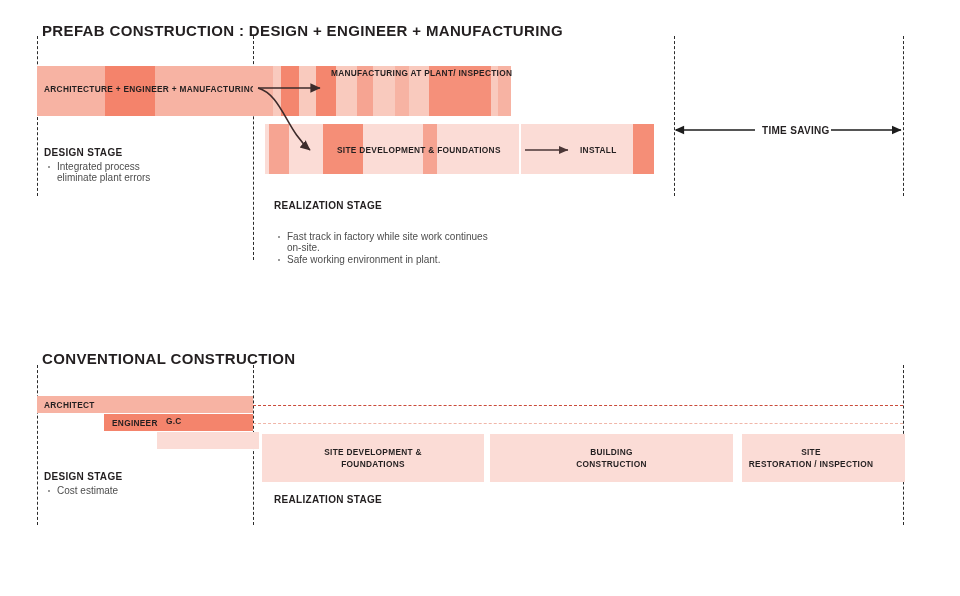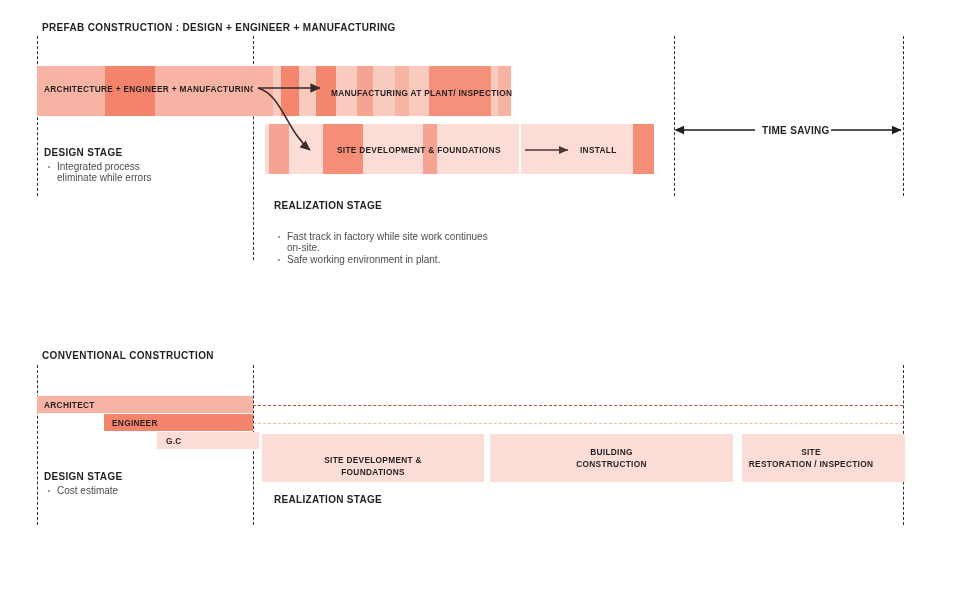--- a/index.html
+++ b/index.html
@@ -6,21 +6,21 @@
   body{
     width:960px;height:596px;position:relative;overflow:hidden;
     font-family:"Liberation Sans","DejaVu Sans",sans-serif;
     color:#231f20;
   }
   .canvas{position:absolute;inset:0;}
   .abs{position:absolute;}
 
   
   .section-title{
-    font-size:10px;font-weight:bold;letter-spacing:.35px;color:#231f20;
+    font-size:15px;font-weight:bold;letter-spacing:.35px;color:#231f20;
     white-space:nowrap;
   }
   .stage-head{
     font-size:10px;font-weight:bold;letter-spacing:.3px;color:#231f20;
     white-space:nowrap;
   }
   .bullet-list{margin:0;padding:0;list-style:none;}
   .bullet-list li{
     font-size:10px;line-height:11.4px;color:#4d4d4d;
     position:relative;padding-left:13px;white-space:nowrap;
@@ -74,39 +74,39 @@
 
   <div class="bar" style="left:253px;top:66px;width:258px;height:50px;background:#f9cabe;">
     <div class="stripe" style="left:0px;  width:20px;background:#f7b3a3;"></div>
     <div class="stripe" style="left:28px; width:18px;background:#f4866e;"></div>
     <div class="stripe" style="left:63px; width:20px;background:#f4866e;"></div>
     <div class="stripe" style="left:104px;width:16px;background:#f6a492;"></div>
     <div class="stripe" style="left:142px;width:14px;background:#f7b3a3;"></div>
     <div class="stripe" style="left:176px;width:62px;background:#f5907a;"></div>
     <div class="stripe" style="left:245px;width:13px;background:#f7b3a3;"></div>
   </div>
-  <div class="bar-label" style="left:331px;top:88px;">MANUFACTURING AT PLANT/ INSPECTION</div>
+  <div class="bar-label" style="left:331px;top:68px;">MANUFACTURING AT PLANT/ INSPECTION</div>
 
   <div class="bar" style="left:265px;top:124px;width:254px;height:50px;background:#fbdcd6;">
     <div class="stripe" style="left:4px;  width:20px;background:#f6a492;"></div>
     <div class="stripe" style="left:58px; width:40px;background:#f58e77;"></div>
     <div class="stripe" style="left:158px;width:14px;background:#f6a492;"></div>
   </div>
   <div class="bar-label" style="left:337px;top:145px;">SITE DEVELOPMENT &amp; FOUNDATIONS</div>
 
   <div class="bar" style="left:521px;top:124px;width:133px;height:50px;background:#fbdcd6;">
     <div class="stripe" style="left:112px;width:21px;background:#f58e77;"></div>
   </div>
   <div class="bar-label" style="left:580px;top:145px;">INSTALL</div>
 
   <div class="abs" style="left:44px;top:147px;width:200px;">
     <div class="stage-head">DESIGN STAGE</div>
     <ul class="bullet-list" style="margin-top:3px;">
       <li>Integrated process</li>
-      <li class="cont">eliminate while errors</li>
+      <li class="cont">eliminate plant errors</li>
     </ul>
   </div>
 
   <div class="abs" style="left:274px;top:200px;width:300px;">
     <div class="stage-head">REALIZATION STAGE</div>
     <ul class="bullet-list" style="margin-top:20px;">
       <li>Fast track in factory while site work continues</li>
       <li class="cont">on-site.</li>
       <li>Safe working environment in plant.</li>
     </ul>
@@ -120,29 +120,29 @@
   <div class="vdash" style="left:253px;top:365px;height:160px;"></div>
   <div class="vdash" style="left:903px;top:365px;height:160px;"></div>
 
   <div class="bar" style="left:37px;top:396px;width:216px;height:17px;background:#f7b3a3;"></div>
   <div class="bar-label" style="left:44px;top:400px;text-align:right;">ARCHITECT</div>
 
   <div class="bar" style="left:104px;top:414px;width:149px;height:17px;background:#f4846c;"></div>
   <div class="bar-label" style="left:112px;top:418px;">ENGINEER</div>
 
   <div class="bar" style="left:157px;top:432px;width:96px;height:17px;background:#fbdcd6;"></div>
-  <div class="bar-label" style="left:166px;top:436px;text-align:right;">G.C</div>
+  <div class="bar-label" style="left:166px;top:416px;text-align:right;">G.C</div>
 
   <div class="hdash" style="left:253px;top:405px;width:650px;border-top:1.3px dashed #c94b3a;"></div>
   <div class="hdash" style="left:253px;top:423px;width:650px;border-top:1.3px dashed #f0b6a9;"></div>
 
   <div class="bar" style="left:253px;top:432px;width:6px;height:17px;background:#fbdcd6;"></div>
 
   <div class="bar" style="left:262px;top:434px;width:222px;height:48px;background:#fbdcd6;"></div>
-  <div class="bar-label centered" style="left:262px;top:446px;width:222px;margin-top:8px;">
+  <div class="bar-label centered" style="left:262px;top:446px;width:222px;">
     <span>SITE DEVELOPMENT &amp;</span><br>
     <span>FOUNDATIONS</span>
   </div>
 
   <div class="bar" style="left:490px;top:434px;width:243px;height:48px;background:#fbdcd6;"></div>
   <div class="bar-label centered" style="left:490px;top:446px;width:243px;">
     <span>BUILDING</span><br>
     <span>CONSTRUCTION</span>
   </div>
 

